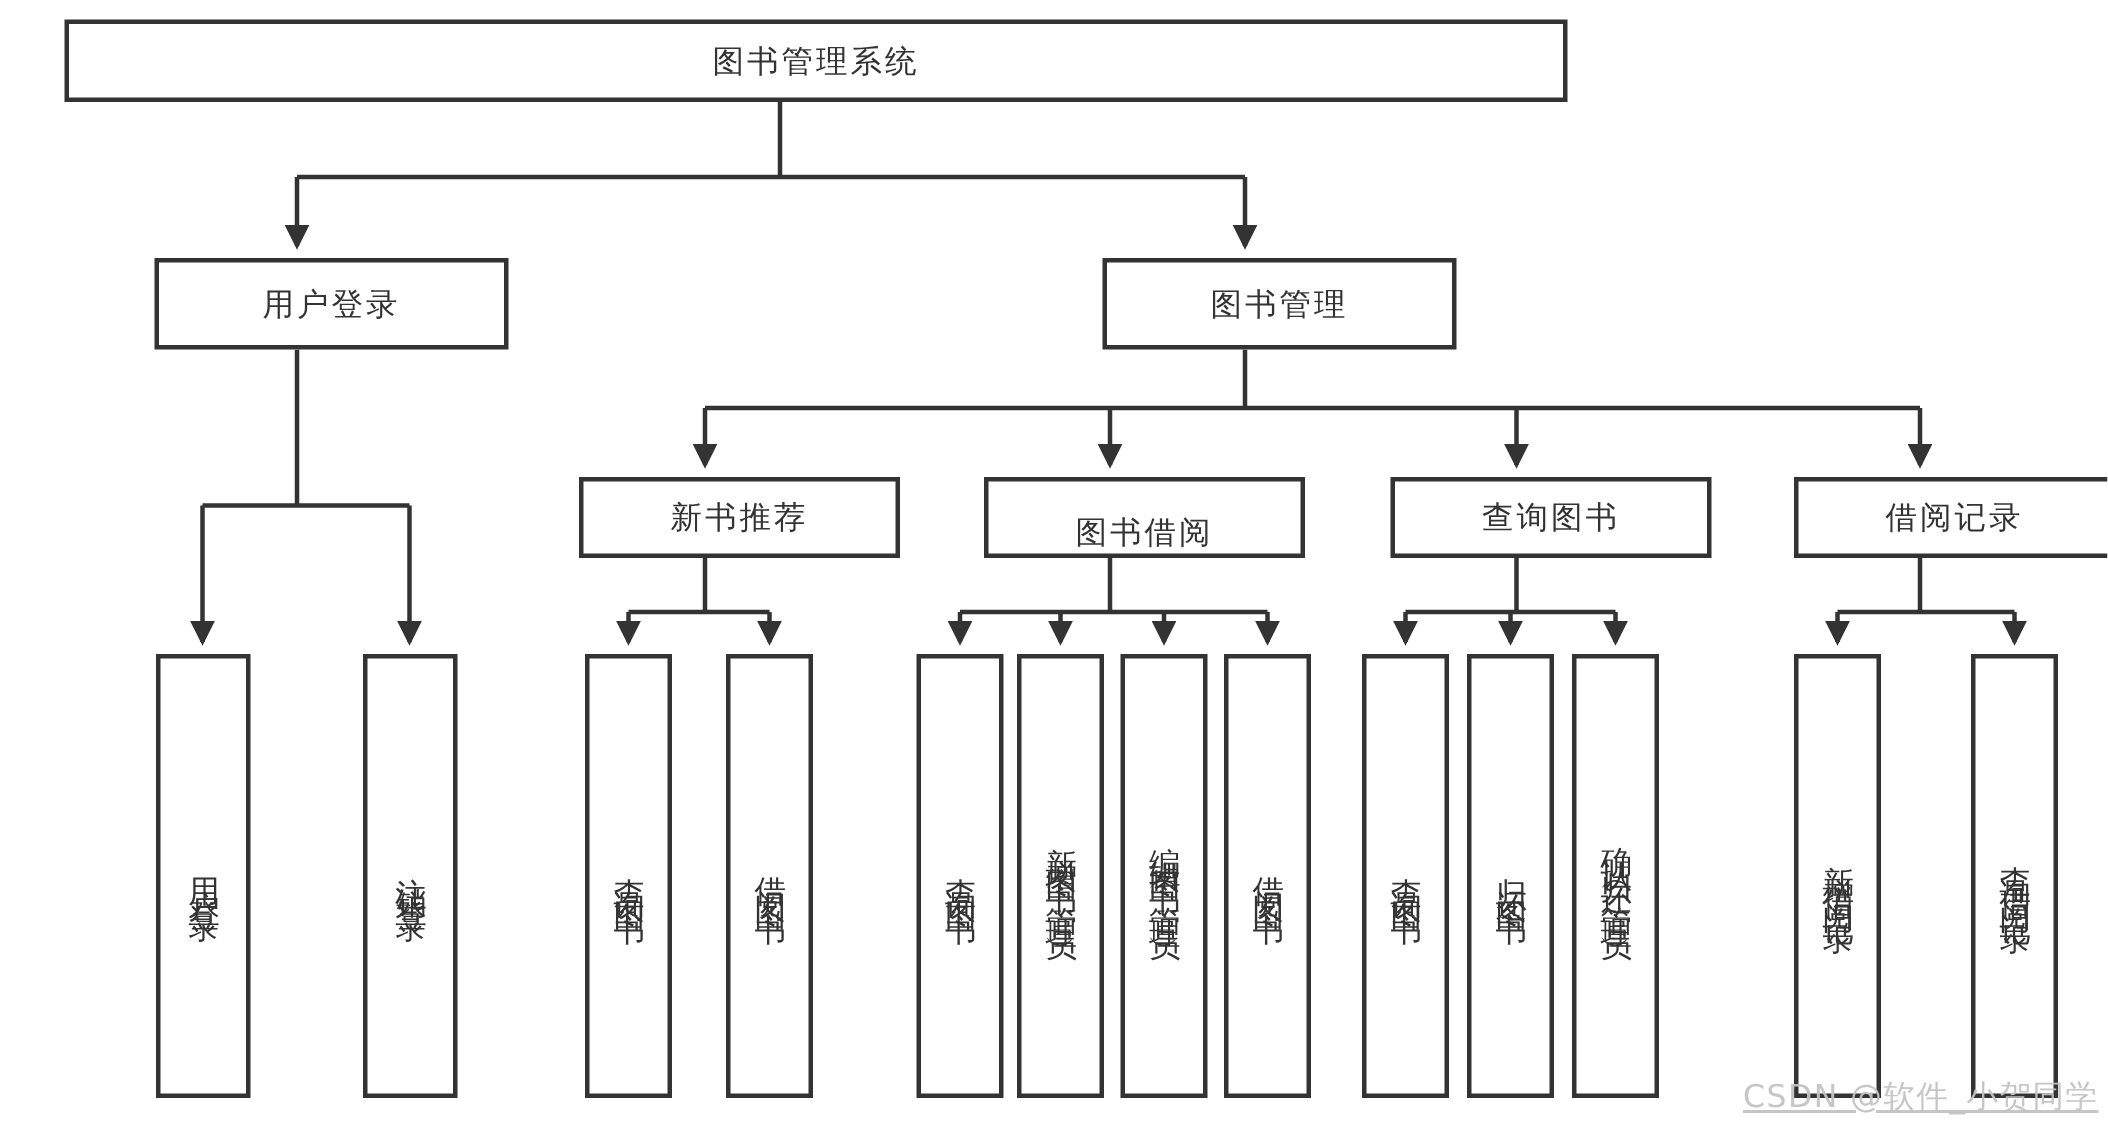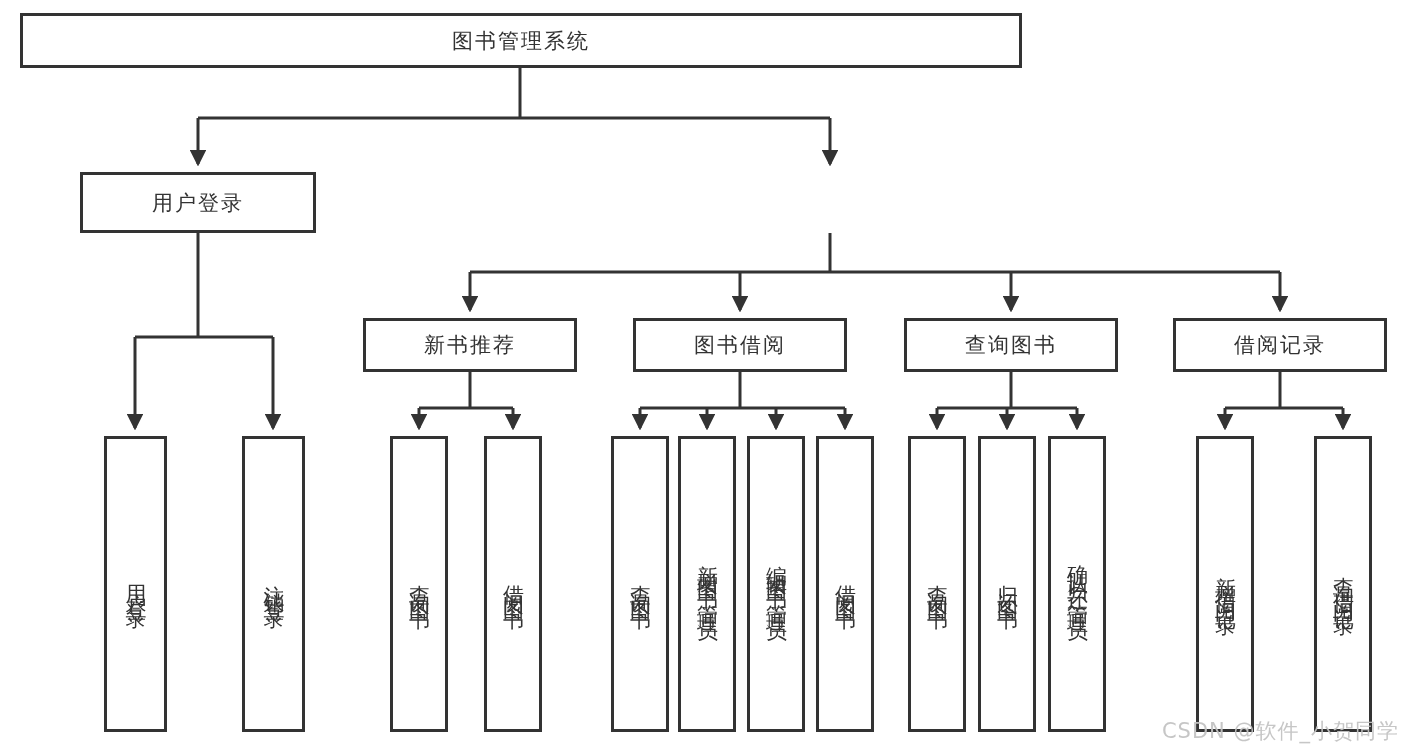--- a/index.html
+++ b/index.html
@@ -21,38 +21,39 @@
   .node {
     position: absolute;
     box-sizing: border-box;
     background: #ffffff;
     border: 3px solid #333333;
     display: flex;
     align-items: center;
     justify-content: center;
     text-align: center;
   }
-  .hnode { font-size: 21px; letter-spacing: 2px; }
+  .hnode { font-size: 21px; letter-spacing: 2px; margin-left: 23px; }
   .leaf  { font-size: 21px; }
   .leaf .vtext {
     writing-mode: vertical-rl;
     text-orientation: mixed;
     letter-spacing: 0.38em;
     line-height: 1.0;
     white-space: nowrap;
   }
   .watermark {
     position: absolute;
     right: 6px;
     bottom: 2px;
     font-size: 21px;
     color: rgba(195, 195, 195, 0.95);
     letter-spacing: 1px;
     z-index: 5;
     white-space: nowrap;
+    text-decoration: underline;
   }
 </style>
 </head>
 <body>
 
 <div class="canvas">
 
   <svg class="connectors" viewBox="0 0 1405 747" xmlns="http://www.w3.org/2000/svg">
     <defs>
       <marker id="arrow" viewBox="0 0 10 10" refX="8.5" refY="5" markerWidth="5.5" markerHeight="5.5" orient="auto-start-reverse">
@@ -103,25 +104,28 @@
     </g>
   </svg>
 
   <div class="node hnode" style="left:20px; top:13px; width:1002px; height:55px;">
     <span>图书管理系统</span>
   </div>
 
   <div class="node hnode" style="left:80px; top:172px; width:236px; height:61px;">
     <span>用户登录</span>
   </div>
+  <div class="node hnode" style="left:712px; top:172px; width:236px; height:61px;">
+    <span>图书管理</span>
+  </div>
 
   <div class="node hnode" style="left:363px; top:318px; width:214px; height:54px;font-family:Liberation Mono, monospace;">
     <span>新书推荐</span>
   </div>
-  <div class="node hnode" style="left:633px; top:318px; width:214px; height:54px;">
+  <div class="node hnode" style="left:633px; top:318px; width:214px; height:54px;align-items:flex-end;">
     <span>图书借阅</span>
   </div>
   <div class="node hnode" style="left:904px; top:318px; width:214px; height:54px;">
     <span>查询图书</span>
   </div>
   <div class="node hnode" style="left:1173px; top:318px; width:214px; height:54px;">
     <span>借阅记录</span>
   </div>
 
   <div class="node leaf" style="left:104px; top:436px; width:63px; height:296px;">

